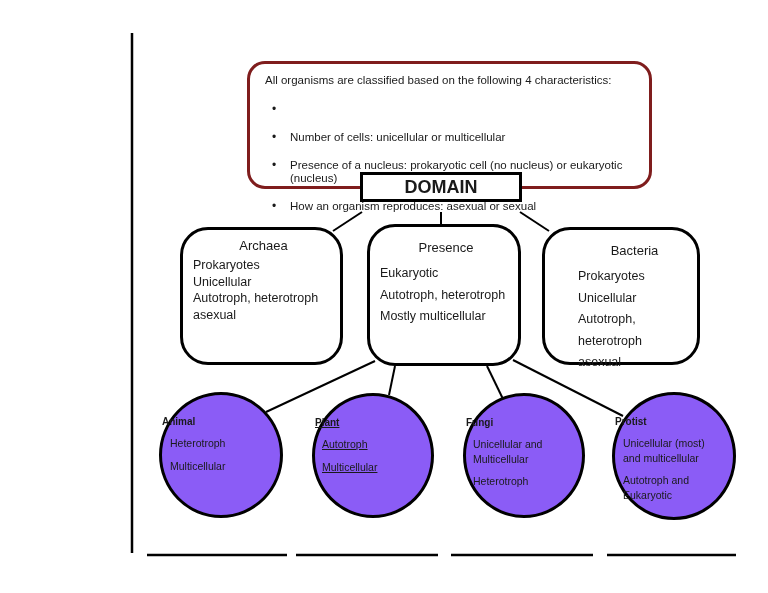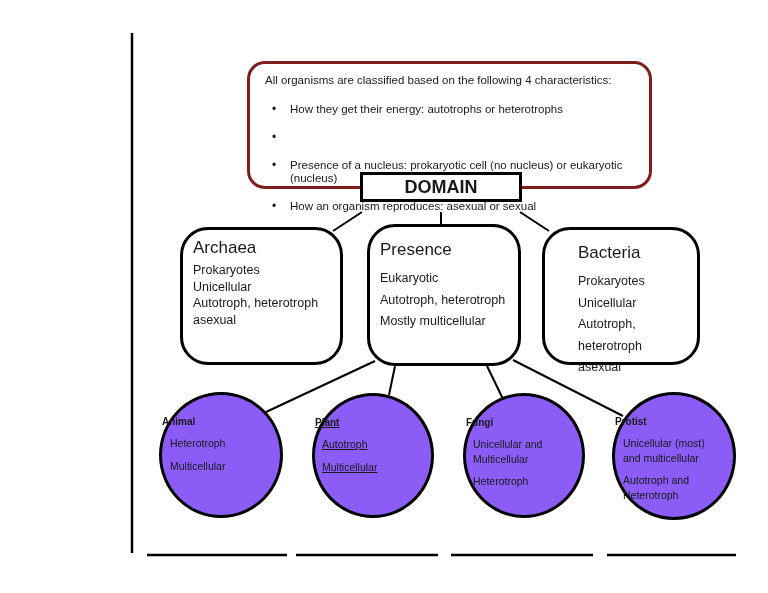--- a/index.html
+++ b/index.html
@@ -64,22 +64,22 @@
   
   .dbox {
     position: absolute;
     border: 3px solid #000;
     border-radius: 28px;
     background: #fff;
     box-sizing: border-box;
     padding: 8px 6px 0 10px;
   }
   .dbox .dbox-title {
-    text-align: left;
-    font-size: 17px;
+    text-align: center;
+    font-size: 13px;
     margin-bottom: 4px;
   }
   .dbox .trait { font-size: 12.5px; }
   .dbox.tight .trait { line-height: 16.5px; }
   .dbox.roomy { padding-top: 13px; }
   .dbox.roomy .dbox-title { margin-bottom: 8px; }
   .dbox.roomy .trait { line-height: 21.5px; }
   .dbox-archaea { left: 180px; top: 227px; width: 163px; height: 138px; }
   .dbox-eukarya { left: 367px; top: 224px; width: 154px; height: 142px; }
   .dbox-bacteria { left: 542px; top: 227px; width: 158px; height: 138px; padding-left: 33px; }
@@ -130,24 +130,24 @@
     <line x1="147" y1="555" x2="287" y2="555" stroke-width="2.5"></line>
     <line x1="296" y1="555" x2="438" y2="555" stroke-width="2.5"></line>
     <line x1="451" y1="555" x2="593" y2="555" stroke-width="2.5"></line>
     <line x1="607" y1="555" x2="736" y2="555" stroke-width="2.5"></line>
   </svg>
 
   <div class="intro-box">
     <div class="intro-heading">All organisms are classified based on the following 4 characteristics:</div>
     <div class="bullet-row">
       <span class="bullet-dot"></span>
-      <span>How they get their energy: autotrophs or heterotrophs</span>
-    </div>
-    <div class="bullet-row">
-      <span class="bullet-dot"></span>
+    </div>
+    <div class="bullet-row">
+      <span class="bullet-dot"></span>
+      <span>Number of cells: unicellular or multicellular</span>
     </div>
     <div class="bullet-row">
       <span class="bullet-dot"></span>
       <span>Presence of a nucleus: prokaryotic cell (no nucleus) or eukaryotic (nucleus)</span>
     </div>
     <div class="bullet-row">
       <span class="bullet-dot"></span>
       <span>How an organism reproduces: asexual or sexual</span>
     </div>
   </div>
@@ -193,16 +193,16 @@
 
   <div class="kcircle kcircle-fungi">
     <div class="kname">Fungi</div>
     <div class="trait">Unicellular and Multicellular</div>
     <div class="trait">Heterotroph</div>
   </div>
 
   <div class="kcircle kcircle-protist">
     <div class="kname">Protist</div>
     <div class="trait">Unicellular (most) and multicellular</div>
-    <div class="trait">Autotroph and Heterotroph</div>
+    <div class="trait">Autotroph and Eukaryotic</div>
   </div>
 
 </div>
 
 </body></html>

